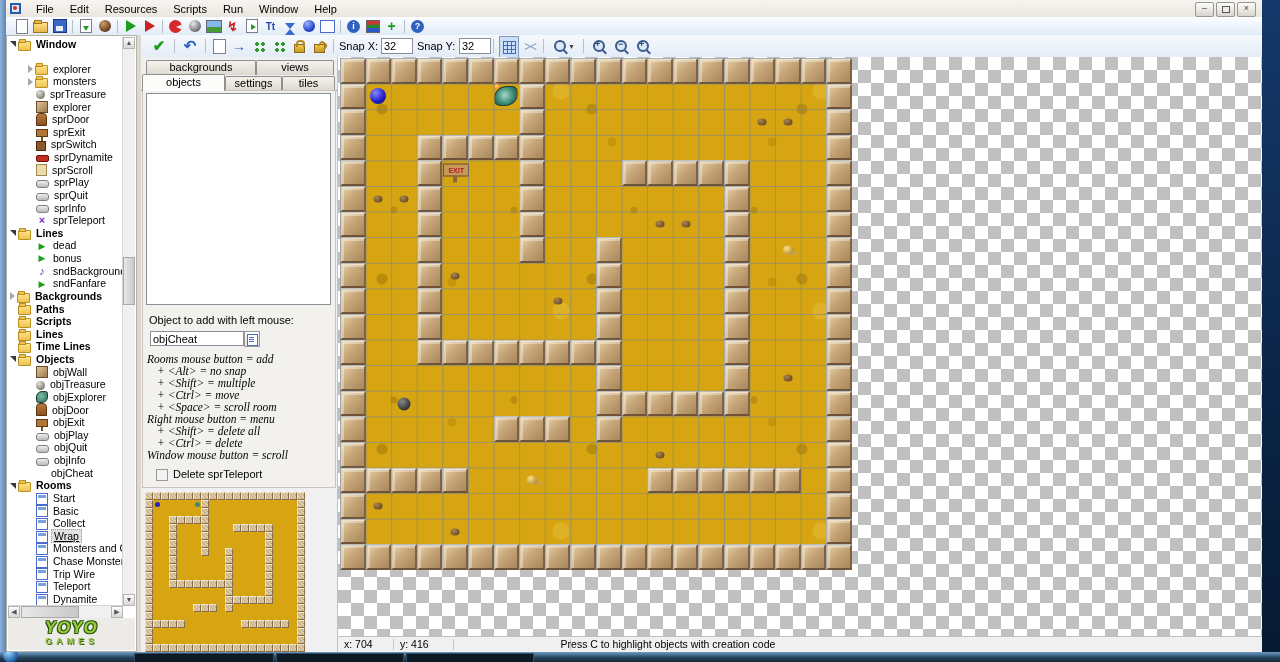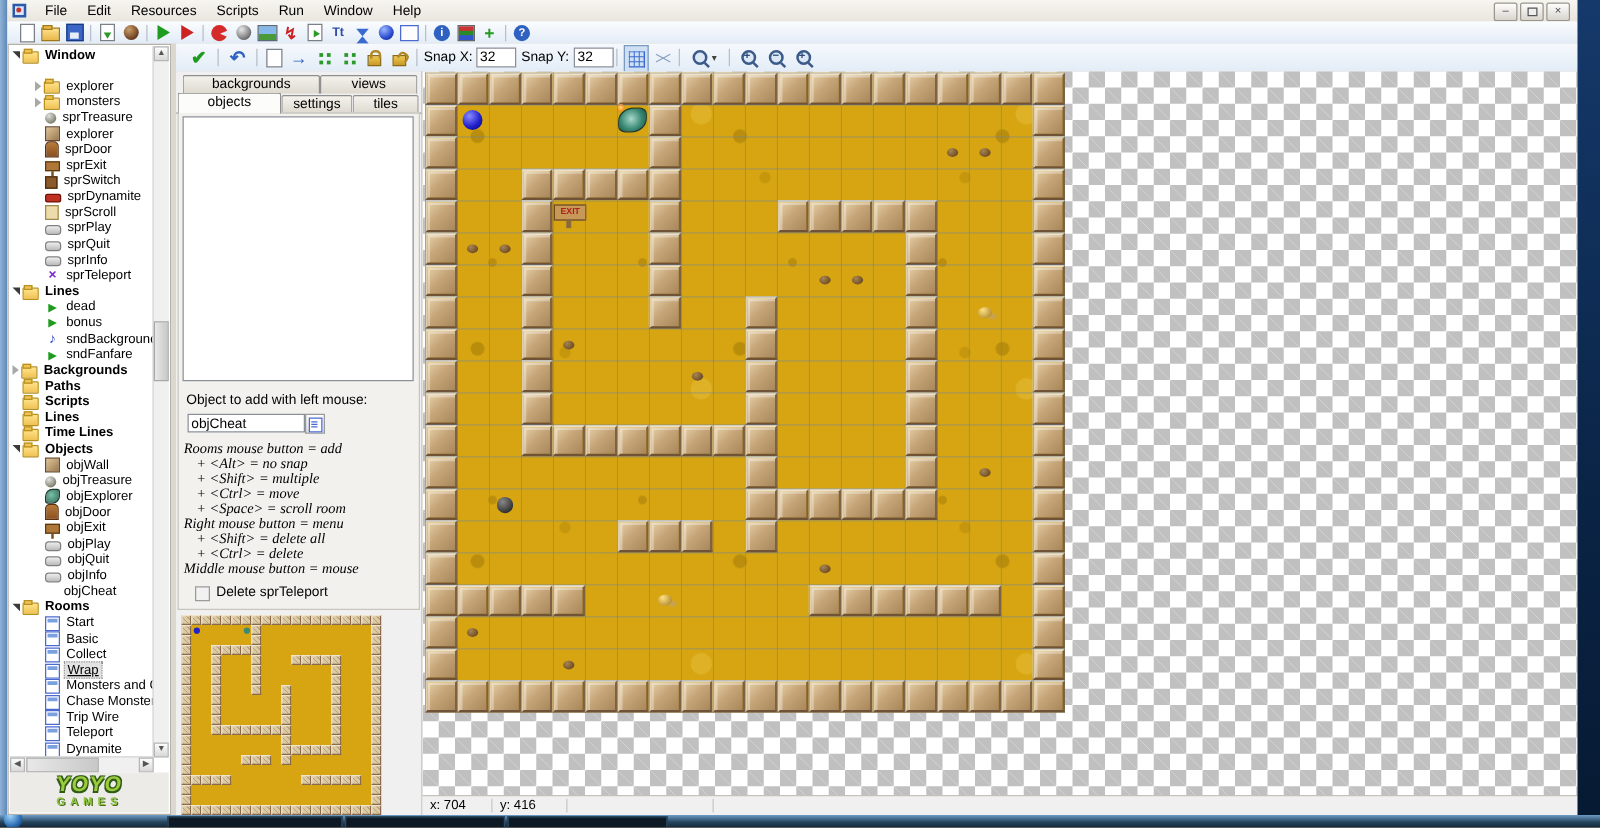--- a/index.html
+++ b/index.html
@@ -628,21 +628,21 @@
         <div id="obj-menu-btn" data-name="choose-object-button"></div>
         <div id="help-lines" data-name="mouse-help-text">
             <div class="help-line" data-name="help-line">Rooms mouse button = add</div>
             <div class="help-line ind" data-name="help-line">+ &lt;Alt&gt; = no snap</div>
             <div class="help-line ind" data-name="help-line">+ &lt;Shift&gt; = multiple</div>
             <div class="help-line ind" data-name="help-line">+ &lt;Ctrl&gt; = move</div>
             <div class="help-line ind" data-name="help-line">+ &lt;Space&gt; = scroll room</div>
             <div class="help-line" data-name="help-line">Right mouse button = menu</div>
             <div class="help-line ind" data-name="help-line">+ &lt;Shift&gt; = delete all</div>
             <div class="help-line ind" data-name="help-line">+ &lt;Ctrl&gt; = delete</div>
-            <div class="help-line" data-name="help-line">Middle mouse button = mouse</div>
+            <div class="help-line" data-name="help-line">Window mouse button = scroll</div>
           </div>
         <div id="delete-underlying-box" data-name="delete-underlying-checkbox"></div>
         <div id="delete-underlying-label" data-name="delete-underlying-label">Delete sprTeleport</div>
         <div id="minimap" data-name="room-overview-minimap">
             <div class="mm-wall" data-name="minimap-wall-tile" style="left: 0px; top: 0px;"></div>
             <div class="mm-wall" data-name="minimap-wall-tile" style="left: 8px; top: 0px;"></div>
             <div class="mm-wall" data-name="minimap-wall-tile" style="left: 16px; top: 0px;"></div>
             <div class="mm-wall" data-name="minimap-wall-tile" style="left: 24px; top: 0px;"></div>
             <div class="mm-wall" data-name="minimap-wall-tile" style="left: 32px; top: 0px;"></div>
             <div class="mm-wall" data-name="minimap-wall-tile" style="left: 40px; top: 0px;"></div>
@@ -950,20 +950,21 @@
             <div class="ent ent-rock" data-name="rock-instance" style="left: 448px; top: 320px;"></div>
           </div>
       </div>
 
       <div id="status-bar" data-name="room-status-bar">
         <span class="status-text" style="left:6px;" data-name="mouse-x-readout">x: 704</span>
         <span class="status-sep" style="left:55px;"></span>
         <span class="status-text" style="left:62px;" data-name="mouse-y-readout">y: 416</span>
         <span class="status-sep" style="left:115px;"></span>
         <span class="status-sep" style="left:232px;"></span>
+        <span class="status-text" style="left:120px;width:420px;text-align:center;" data-name="status-hint">Press C to highlight objects with creation code</span>
       </div>
 
     </div>
   </div>
 
   <div id="desktop-right" data-name="desktop-background"></div>
   <div id="taskbar" data-name="taskbar">
     <div id="start-orb" data-name="start-orb-icon"></div>
     <div class="task-btn" style="left:134px;width:138px;" data-name="taskbar-button"></div>
     <div class="task-btn" style="left:276px;width:126px;" data-name="taskbar-button"></div>

